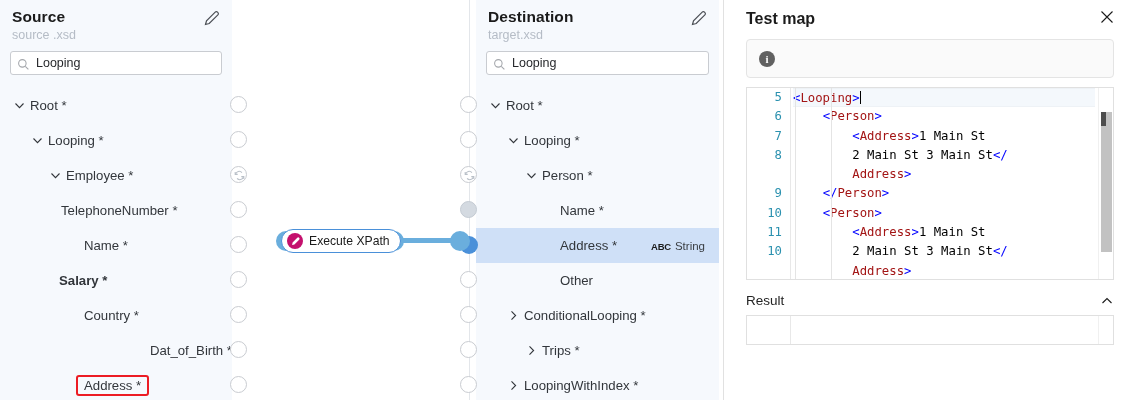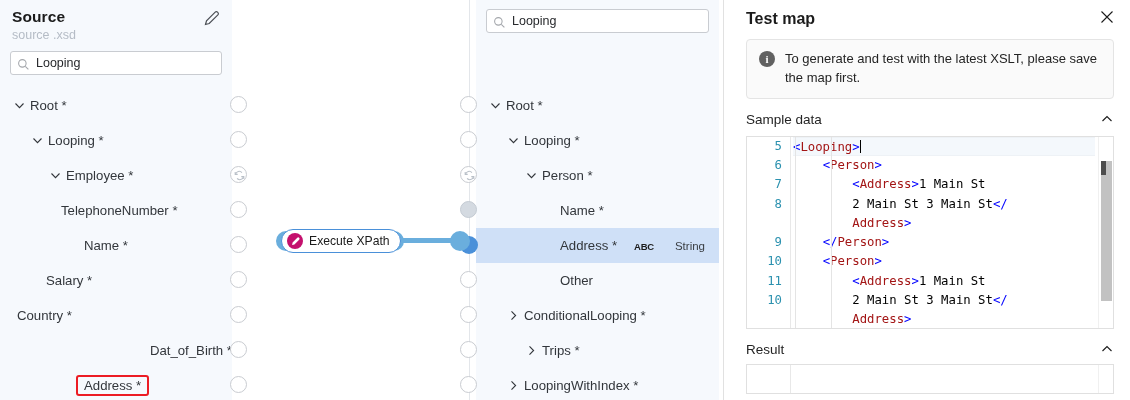--- a/index.html
+++ b/index.html
@@ -57,21 +57,21 @@
   }
   .tree-row.selected { background: #cfe0f7; }
   .chev {
     width: 13px; height: 13px; flex: 0 0 13px; margin-right: 4px;
     display: inline-block; position: relative;
   }
   .chev.none { visibility: hidden; }
   .chev svg { display: block; }
   .row-label { line-height: 1; }
   .type-badge {
-    position: absolute; right: 14px; display: flex; align-items: baseline; gap: 21px;
+    position: absolute; right: 14px; display: flex; align-items: baseline; gap: 4px;
   }
   .type-badge .abc {
     font-size: 9.5px; font-weight: bold; color: #1b1b1b; letter-spacing: -.2px;
   }
   .type-badge .tname { font-size: 11.5px; color: #3a3e43; }
 
   .red-outline {
     outline: 2px solid #ec1c24; outline-offset: 0;
     padding: 2px 6px; border-radius: 1px; margin-left: -6px;
   }
@@ -262,25 +262,25 @@
             <span class="row-label">Employee *</span>
           </div>
           <div class="tree-row" style="padding-left: 44px;">
             <span class="chev none"></span>
             <span class="row-label">TelephoneNumber *</span>
           </div>
           <div class="tree-row" style="padding-left: 67px;">
             <span class="chev none"></span>
             <span class="row-label">Name *</span>
           </div>
-          <div class="tree-row" style="padding-left: 29px;">
+          <div class="tree-row" style="padding-left: 42px; font-weight: bold;">
             <span class="chev none"></span>
             <span class="row-label">Salary *</span>
           </div>
-          <div class="tree-row" style="">
+          <div class="tree-row" style="padding-left: 67px;">
             <span class="chev none"></span>
             <span class="row-label">Country *</span>
           </div>
           <div class="tree-row" style="padding-left: 67px; justify-content: flex-end;">
             <span class="chev none"></span>
             <span class="row-label">Dat_of_Birth *</span>
           </div>
           <div class="tree-row" style="padding-left: 67px;">
             <span class="chev none"></span>
             <span class="row-label red-outline">Address *</span>
@@ -314,20 +314,29 @@
         <span class="fn-icon">
           <svg viewBox="0 0 16 16" width="11" height="11">
             <path d="M10.6 2.6a1.9 1.9 0 012.7 2.7L6.4 12.2 3 13l.8-3.4z" fill="#ffffff"></path>
           </svg>
         </span>
         <span class="fn-label">Execute XPath</span>
       </div>
     </div>
 
     <div class="tree-panel" id="destination-panel">
+      <div class="panel-header">
+        <div class="panel-title">Destination</div>
+        <div class="panel-subtitle">target.xsd</div>
+        <div class="edit-icon">
+          <svg viewBox="0 0 20 20" width="20" height="20" fill="none" stroke="#4b4f55" stroke-width="1.2">
+            <path d="M3.5 16.5l1-3.6L13.2 4.2a1.6 1.6 0 012.3 0l.4.4a1.6 1.6 0 010 2.3L7.2 15.5l-3.7 1z"></path>
+          </svg>
+        </div>
+      </div>
       <div class="search-box">
         <span class="search-icon">
           <svg viewBox="0 0 16 16" width="13" height="13" fill="none" stroke="#6b7078" stroke-width="1.3">
             <circle cx="6.6" cy="6.6" r="4.6"></circle>
               <path d="M10.2 10.2L14 14"></path>
           </svg>
         </span>
         <span class="search-val">Looping</span>
       </div>
       <div class="tree" id="destination-tree">
@@ -422,31 +431,22 @@
       <div id="test-title">Test map</div>
       <div id="close-btn">
         <svg viewBox="0 0 22 22" width="22" height="22" fill="none" stroke="#1b1b1b" stroke-width="1.1">
           <path d="M5.5 5.5l11 11M16.5 5.5l-11 11"></path>
         </svg>
       </div>
     </div>
 
     <div id="info-bar">
       <span class="i-icon">i</span>
-      <span class="i-text">To generate and test with the latest XSLT, please save the map first.</span>
-    </div>
-
-    <div class="section-head">
-      <span class="sh-label">Sample data</span>
-      <span class="caret">
-        <svg viewBox="0 0 14 14" width="14" height="14" fill="none" stroke="#1b1b1b" stroke-width="1.1">
-          <path d="M2.5 9L7 4.6 11.5 9"></path>
-        </svg>
-      </span>
-    </div>
+    </div>
+
 
     <div id="code-box">
       <div id="gutter">
           <div class="ln">5</div>
           <div class="ln">6</div>
           <div class="ln">7</div>
           <div class="ln">8</div>
           <div class="ln"></div>
           <div class="ln">9</div>
           <div class="ln">10</div>

